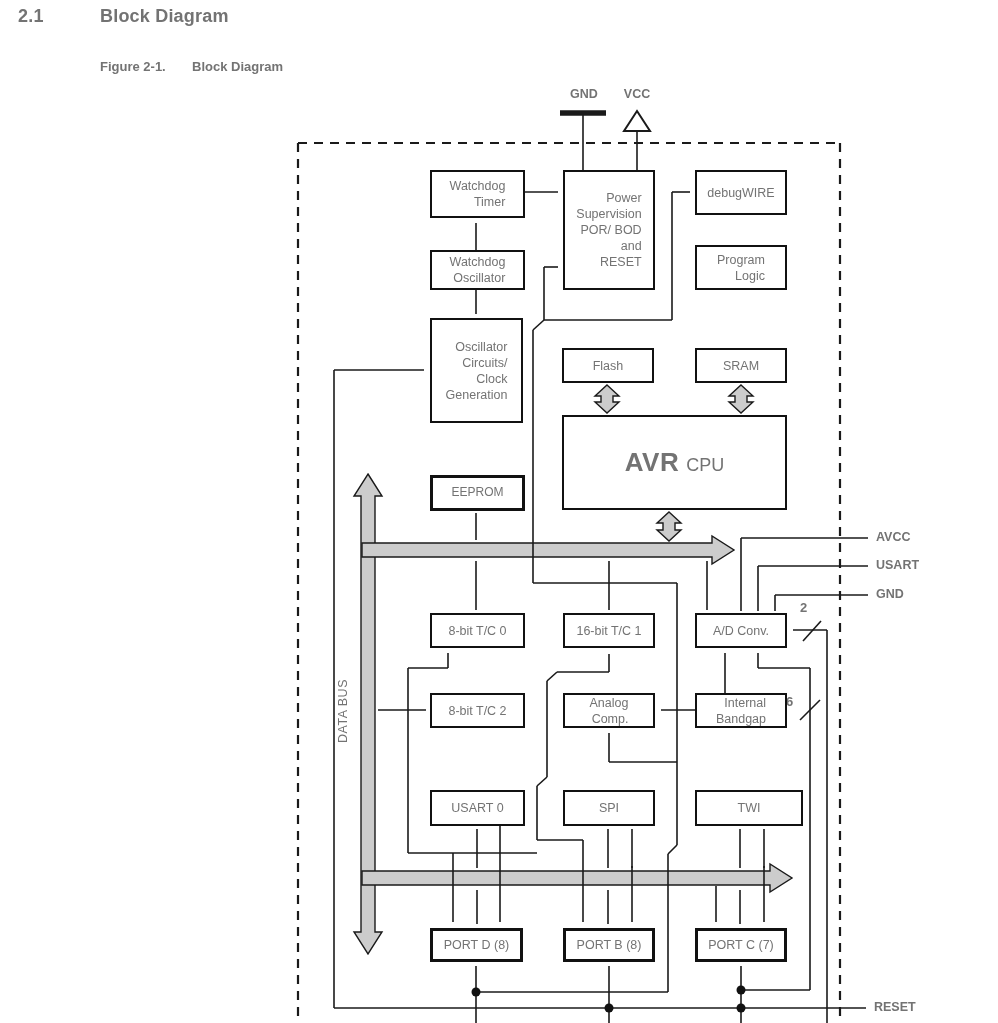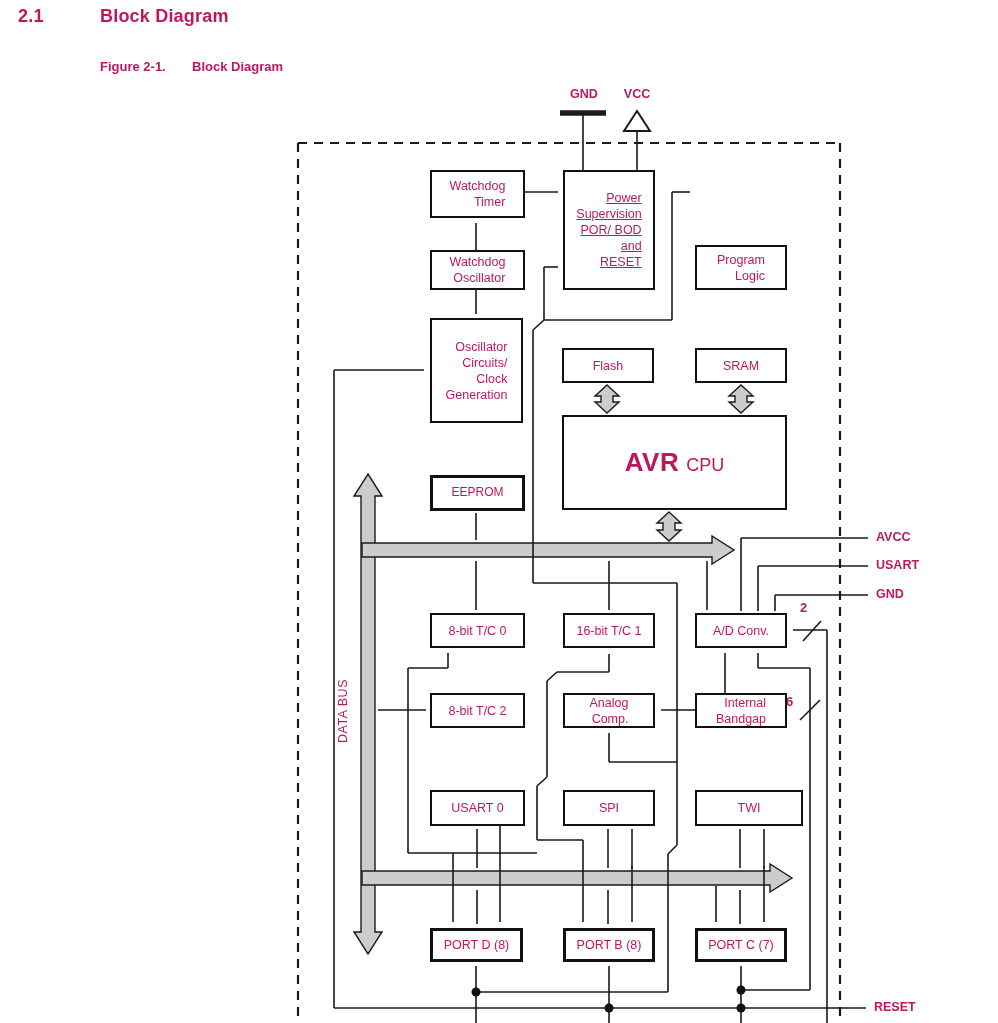--- a/index.html
+++ b/index.html
@@ -1,17 +1,17 @@
 <!DOCTYPE html>
 <html><head>
 <meta charset="utf-8">
 <style>
   html,body{margin:0;padding:0;background:#fff;}
   #page{position:relative;width:998px;height:1023px;background:#ffffff;
-        font-family:"Liberation Sans", sans-serif;color:#be185d;overflow:hidden;}
+        font-family:"Liberation Sans", sans-serif;color:#737373;overflow:hidden;}
   #wires-svg{position:absolute;left:0;top:0;z-index:1;}
   .hdr1{position:absolute;top:6px;font-size:18px;font-weight:bold;letter-spacing:.2px;}
   .hdr2{position:absolute;top:59px;font-size:13px;font-weight:bold;}
   .box{position:absolute;z-index:2;background:#fff;border:2.5px solid #111;
        display:flex;align-items:center;justify-content:center;text-align:right;
        font-size:12.5px;line-height:1.28;box-sizing:border-box;}
   .box.thick{border-width:3.5px;}
   .box span{white-space:pre-line;}
   .cpu-name{font-size:26px;font-weight:bold;letter-spacing:.5px;}
   .cpu-suffix{font-size:18px;margin-left:7px;margin-top:6px;}
@@ -195,21 +195,21 @@
   <div class="box" style="left:430px;top:693px;width:95px;height:35px;">
       <span>8-bit T/C 2</span>
     </div>
   <div class="box" style="left:430px;top:790px;width:95px;height:36px;">
       <span>USART 0</span>
     </div>
   <div class="box thick" style="left:430px;top:928px;width:93px;height:34px;">
       <span>PORT D (8)</span>
     </div>
 
-  <div class="box" style="left:563px;top:170px;width:92px;height:120px;text-decoration:underline;">
+  <div class="box" style="left:563px;top:170px;width:92px;height:120px;">
       <span>Power
 Supervision
 POR/ BOD
 and
 RESET</span>
     </div>
   <div class="box" style="left:562px;top:348px;width:92px;height:35px;">
       <span>Flash</span>
     </div>
   <div class="box" style="left:563px;top:613px;width:92px;height:35px;">
@@ -219,20 +219,23 @@
       <span>Analog
 Comp.</span>
     </div>
   <div class="box" style="left:563px;top:790px;width:92px;height:36px;">
       <span>SPI</span>
     </div>
   <div class="box thick" style="left:563px;top:928px;width:92px;height:34px;">
       <span>PORT B (8)</span>
     </div>
 
+  <div class="box" style="left:695px;top:170px;width:92px;height:45px;">
+      <span>debugWIRE</span>
+    </div>
   <div class="box" style="left:695px;top:245px;width:92px;height:45px;">
       <span>Program
 Logic</span>
     </div>
   <div class="box" style="left:695px;top:348px;width:92px;height:35px;">
       <span>SRAM</span>
     </div>
   <div class="box" style="left:695px;top:613px;width:92px;height:35px;">
       <span>A/D Conv.</span>
     </div>

